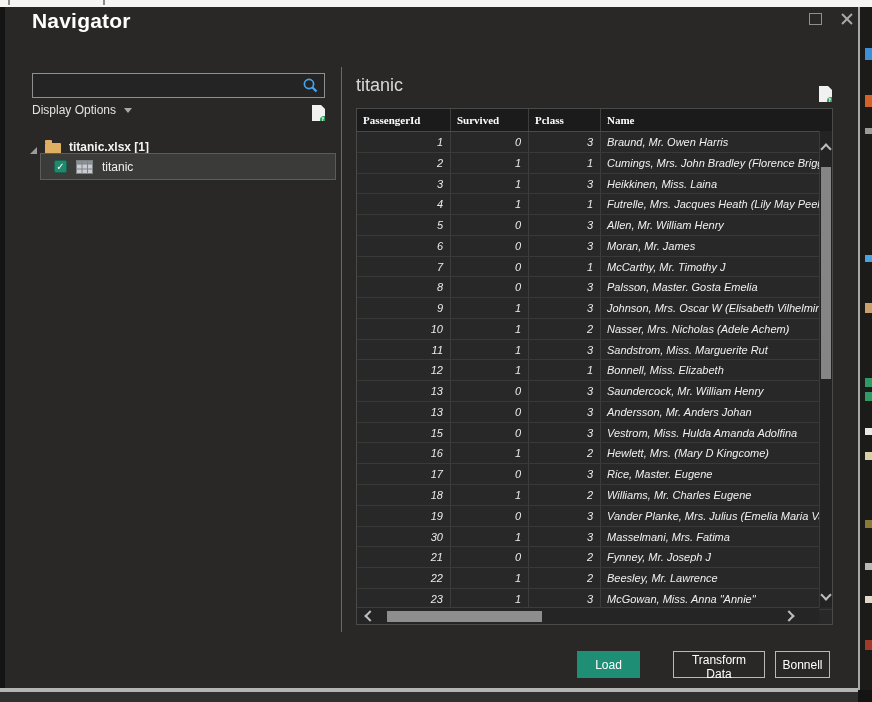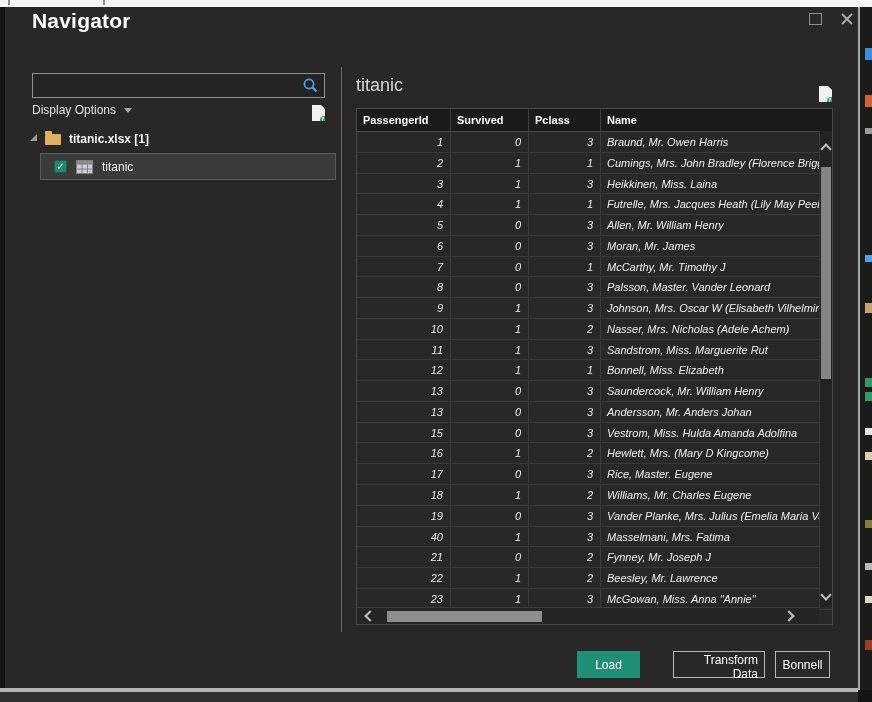--- a/index.html
+++ b/index.html
@@ -38,21 +38,21 @@
   .caret{width:0;height:0;border-left:4px solid transparent;border-right:4px solid transparent;border-top:5px solid #a8a8a8;}
 
   .reffile{position:absolute;width:13px;height:16px;background:#f1f1f1;
            clip-path:polygon(0 0,9px 0,13px 4px,13px 16px,0 16px);}
   .reffile .fold{position:absolute;right:0;top:0;width:0;height:0;border-left:4px solid transparent;border-top:4px solid #b7b7b7;}
   .ref-badge{position:absolute;right:-3px;bottom:-3px;width:8px;height:8px;border-radius:50%;
              background:var(--refresh-badge,#2e9e5b);color:#fff;font-size:7px;line-height:8px;text-align:center;}
   .left-ref{left:307px;top:98px;}
   .right-ref{left:814px;top:79px;}
 
-  .tree-folder{position:absolute;left:25px;top:125px;height:22px;display:flex;align-items:flex-start;gap:8px;}
+  .tree-folder{position:absolute;left:25px;top:125px;height:22px;display:flex;align-items:flex-end;gap:8px;}
   .tri{width:0;height:0;border-left:7px solid transparent;border-bottom:7px solid #9c9c9c;margin-top:2px;}
   .folder{position:relative;width:16px;height:11px;background:var(--folder,#dfb061);border-radius:1px;margin-top:2px;}
   .folder::before{content:"";position:absolute;top:-3px;left:0;width:7px;height:3px;background:var(--folder,#dfb061);
                   border-radius:1px 1px 0 0;}
   .folder-label{color:#f3f3f3;font-size:12px;font-weight:600;}
 
   .tree-item{position:absolute;left:35px;top:146px;width:296px;height:27px;background:#3b3b3a;
              border:1px solid #5c5c5c;box-sizing:border-box;display:flex;align-items:center;gap:9px;padding-left:13px;}
   .checkbox{width:13px;height:13px;background:var(--checkbox-green,#21886d);border:1px solid #17654f;box-sizing:border-box;
             color:#fff;font-size:10px;line-height:11px;text-align:center;border-radius:2px;}
@@ -68,38 +68,38 @@
          border:1px solid #4a4a4a;box-sizing:border-box;}
   .thead,.trow{display:grid;grid-template-columns:94px 78px 72px 1fr;}
   .thead{height:22px;background:#1b1b1b;border-bottom:1px solid #4a4a4a;}
   .thead .cell{color:#fff;font-weight:700;font-size:11px;line-height:22px;}
   .tbody{height:478px;overflow:hidden;}
   .trow{height:20.78px;border-bottom:1px solid #393938;box-sizing:border-box;}
   .cell{border-right:1px solid #3d3d3c;box-sizing:border-box;overflow:hidden;white-space:nowrap;}
   .cell:last-child{border-right:none;}
   .cell.num{color:#ebebeb;font-size:11px;font-style:italic;text-align:right;padding-right:7px;line-height:20px;}
   .cell.name{color:#f0f0f0;font-size:11px;text-align:left;padding-left:6px;line-height:20px;font-style:italic;}
-  .thead .cell{font-style:normal;text-align:left;padding-left:6px;padding-right:4px;}
+  .thead .cell{font-style:normal;text-align:left;padding-left:6px;padding-right:4px;font-family:Liberation Serif, serif;}
 
   .vscroll{position:absolute;right:0;top:22px;bottom:17px;width:13px;background:#232323;border-left:1px solid #3a3a3a;box-sizing:border-box;}
   .vthumb{position:absolute;left:1px;right:1px;top:36px;height:212px;background:#858585;}
   .hscroll{position:absolute;left:0;right:13px;bottom:0;height:17px;background:#252525;border-top:1px solid #3c3c3c;box-sizing:border-box;}
   .hthumb{position:absolute;left:30px;top:3px;width:155px;height:11px;background:#8e8e8e;}
   .chev{position:absolute;width:6px;height:6px;border-left:2px solid #bdbdbd;border-top:2px solid #bdbdbd;}
   .chev.up{left:2px;top:14px;transform:rotate(45deg);}
   .chev.down{left:2px;bottom:8px;transform:rotate(225deg);}
   .chev.left{left:9px;top:4px;transform:rotate(-45deg);}
   .chev.right{right:26px;top:4px;transform:rotate(135deg);}
 
   
   .btn{position:absolute;top:644px;height:27px;background:transparent;border:1px solid #b9b9b9;color:#fff;
        font-size:12px;font-family:"Liberation Sans",sans-serif;cursor:pointer;}
   .btn.primary{background:var(--accent-button,#1e8e74);border:none;}
   .btn-load{left:572px;width:63px;}
-  .btn-transform{left:668px;width:92px;text-align:right;}
+  .btn-transform{left:668px;width:92px;}
   .btn-cancel{left:770px;width:55px;}
 </style>
 </head>
 <body>
 
 <div class="page">
 
   <div class="top-strip">
       <div class="top-mark" style="left: 8px;"></div>
       <div class="top-mark" style="left: 103px;"></div>
@@ -224,21 +224,21 @@
           <div class="trow">
             <div class="cell num">7</div>
             <div class="cell num">0</div>
             <div class="cell num">1</div>
             <div class="cell name">McCarthy, Mr. Timothy J</div>
           </div>
           <div class="trow">
             <div class="cell num">8</div>
             <div class="cell num">0</div>
             <div class="cell num">3</div>
-            <div class="cell name">Palsson, Master. Vander Leonard</div>
+            <div class="cell name">Palsson, Master. Gosta Emelia</div>
           </div>
           <div class="trow">
             <div class="cell num">9</div>
             <div class="cell num">1</div>
             <div class="cell num">3</div>
             <div class="cell name">Johnson, Mrs. Oscar W (Elisabeth Vilhelmina</div>
           </div>
           <div class="trow">
             <div class="cell num">10</div>
             <div class="cell num">1</div>
@@ -293,21 +293,21 @@
             <div class="cell num">2</div>
             <div class="cell name">Williams, Mr. Charles Eugene</div>
           </div>
           <div class="trow">
             <div class="cell num">19</div>
             <div class="cell num">0</div>
             <div class="cell num">3</div>
             <div class="cell name">Vander Planke, Mrs. Julius (Emelia Maria Van</div>
           </div>
           <div class="trow">
-            <div class="cell num">40</div>
+            <div class="cell num">30</div>
             <div class="cell num">1</div>
             <div class="cell num">3</div>
             <div class="cell name">Masselmani, Mrs. Fatima</div>
           </div>
           <div class="trow">
             <div class="cell num">21</div>
             <div class="cell num">0</div>
             <div class="cell num">2</div>
             <div class="cell name">Fynney, Mr. Joseph J</div>
           </div>

